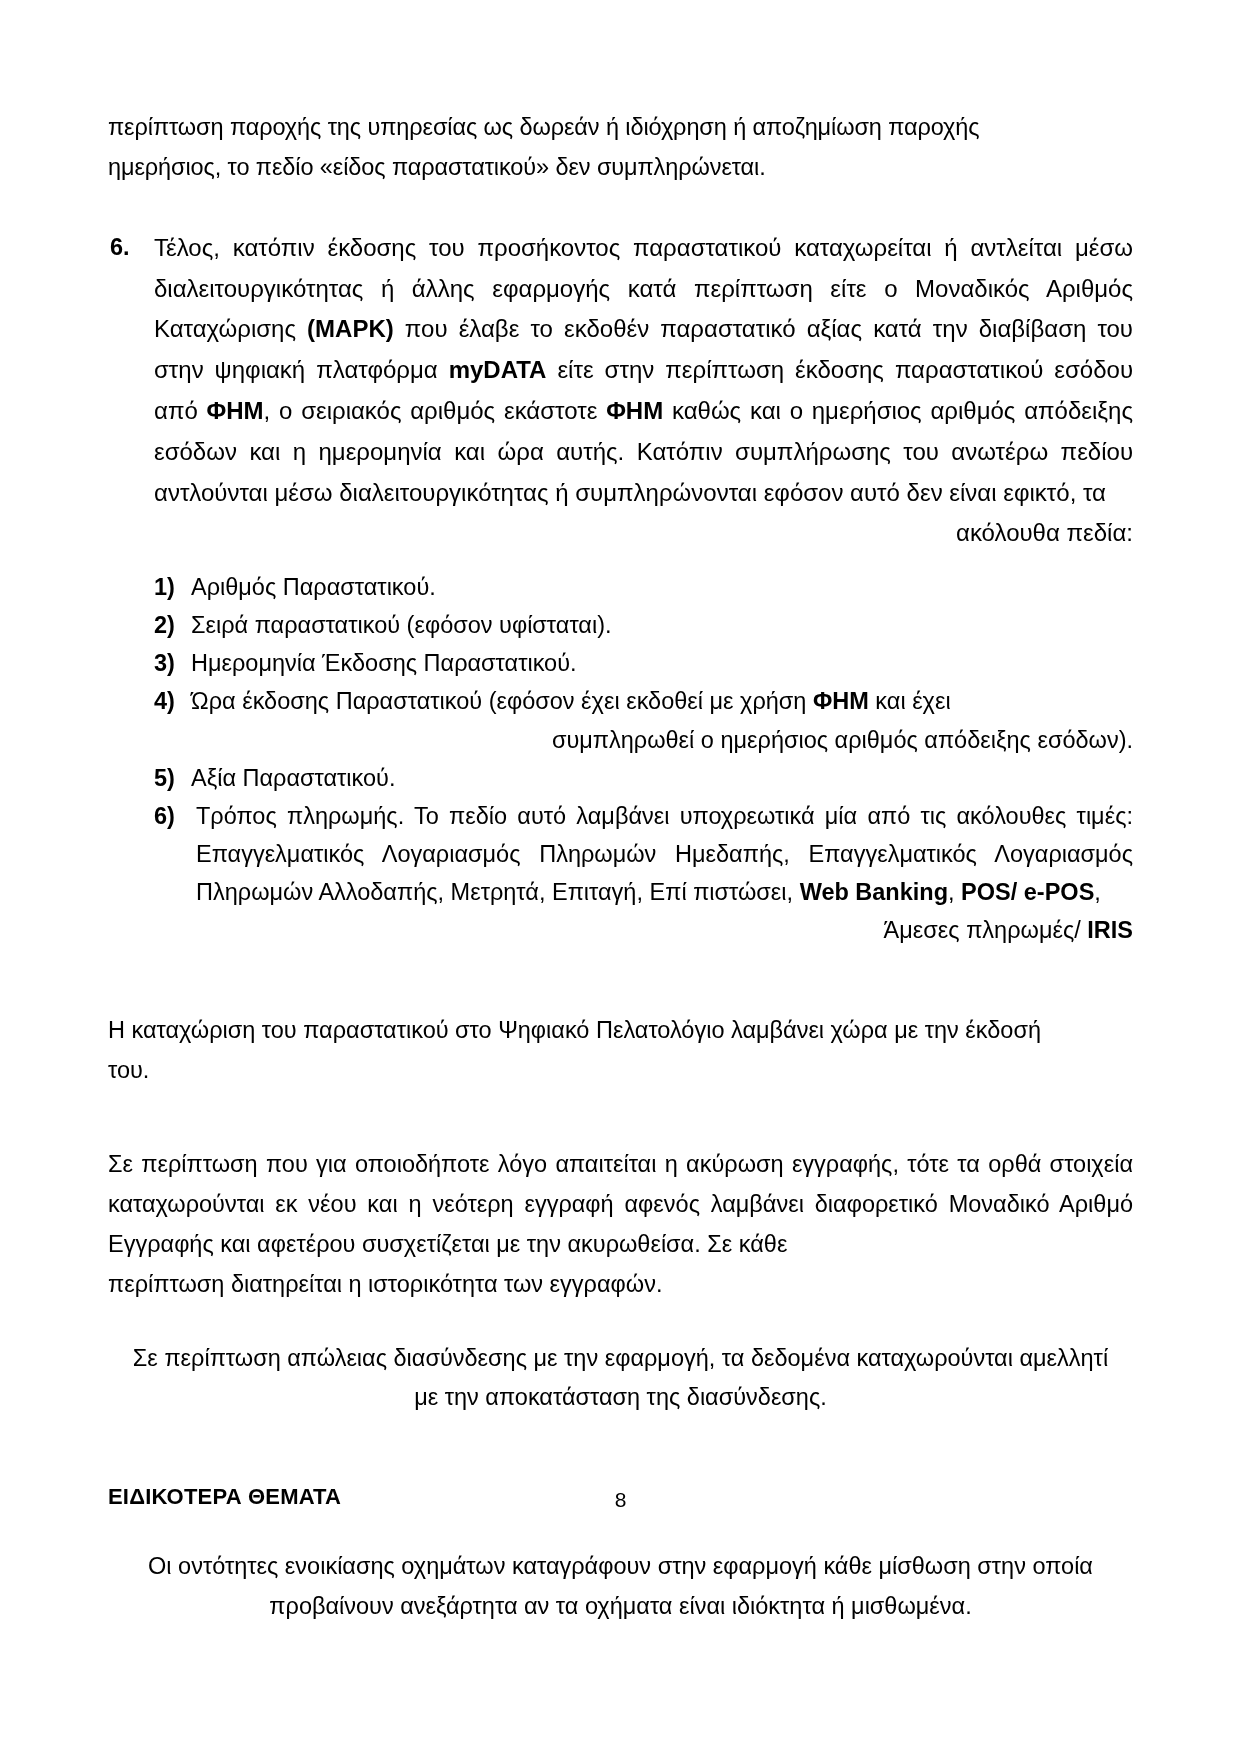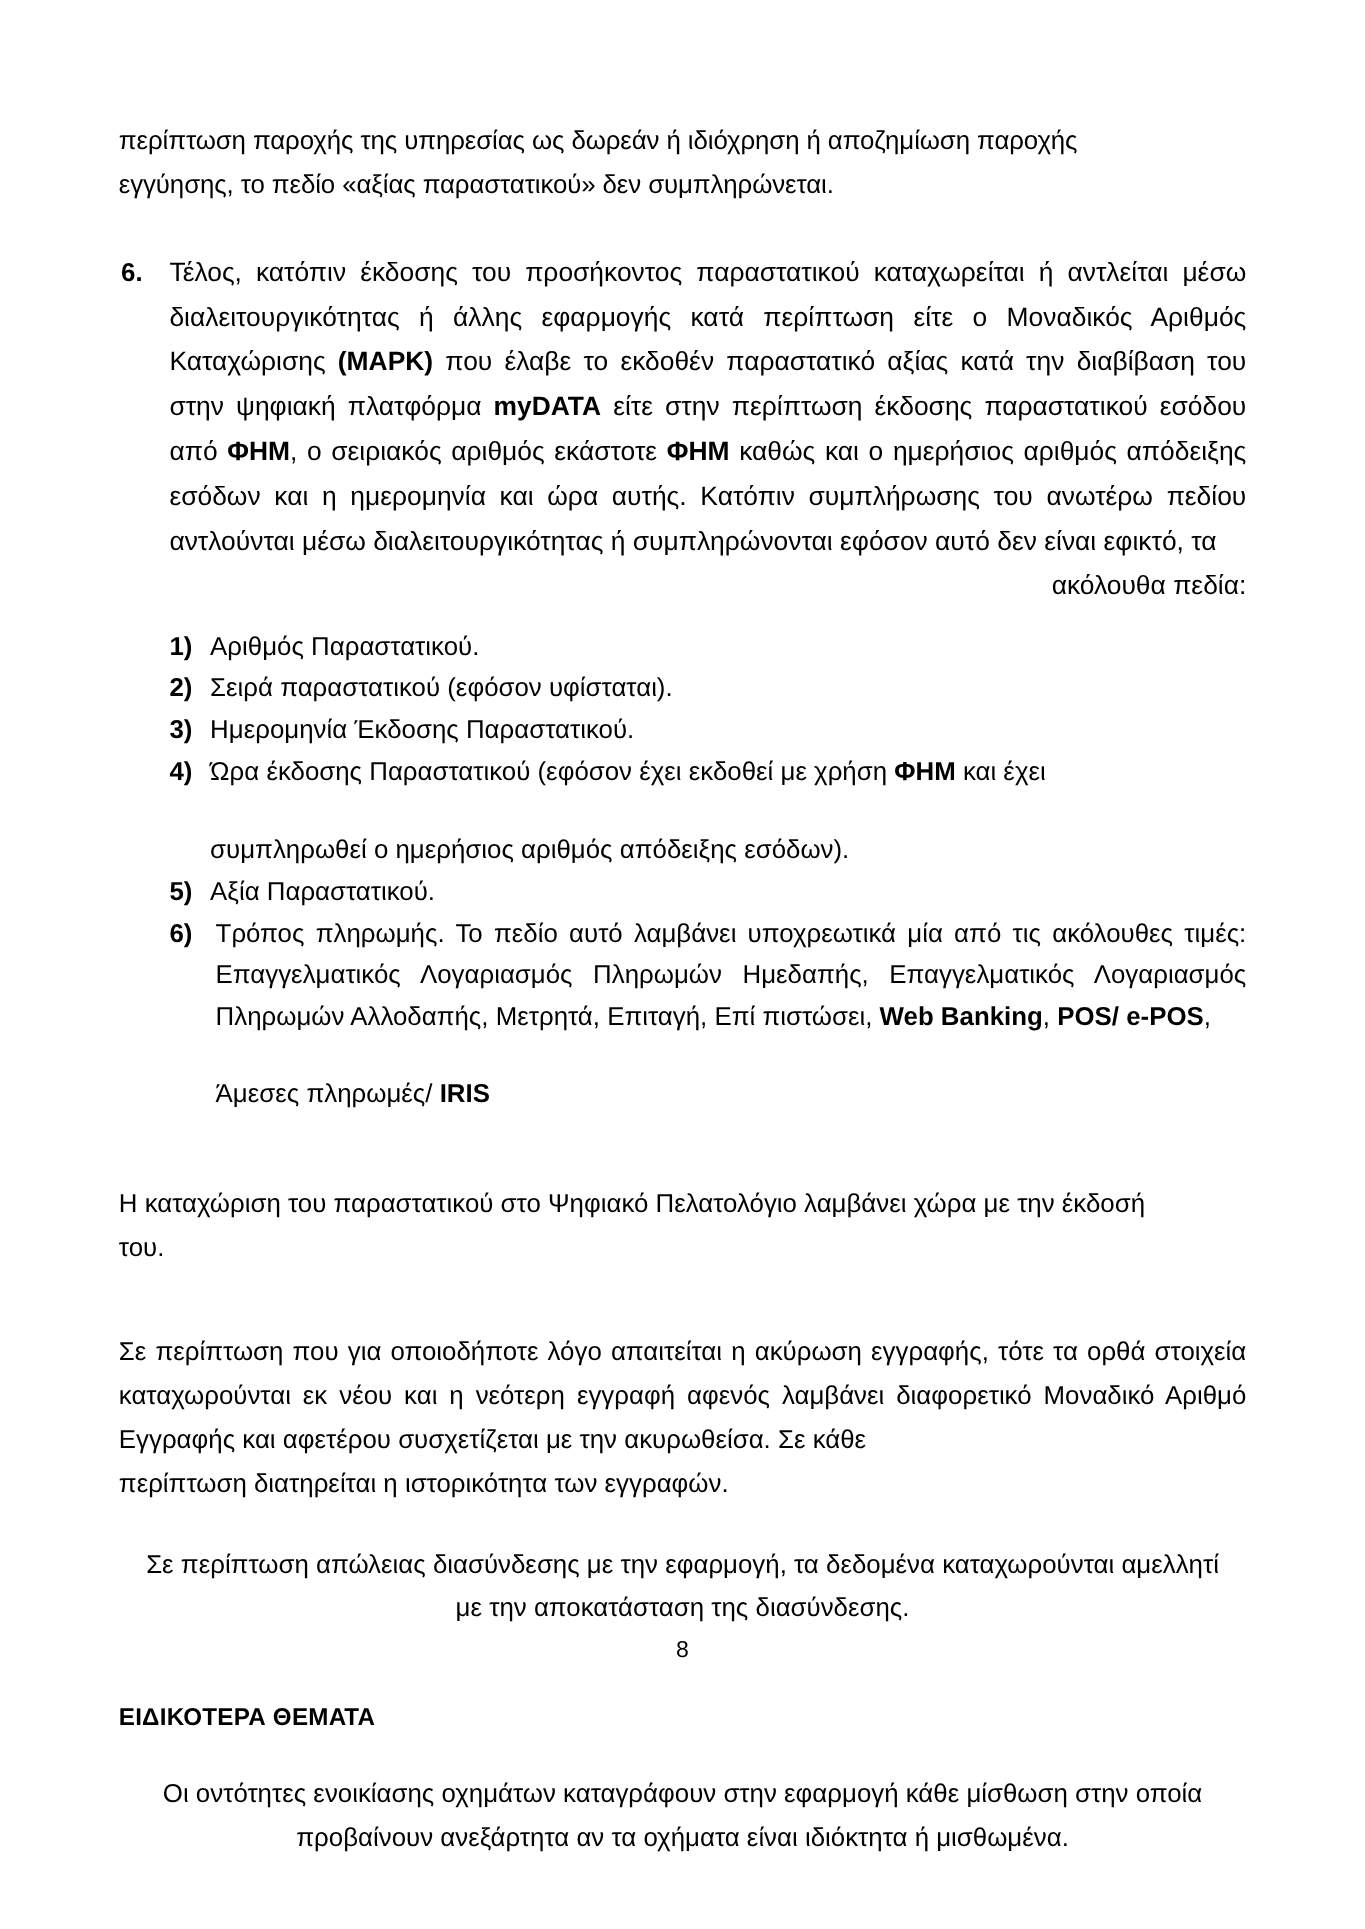--- a/index.html
+++ b/index.html
@@ -74,22 +74,21 @@
     flex: 0 0 auto;
     width: 37px;
     font-weight: bold;
   }
   .subitem .sbody {
     flex: 1 1 auto;
     text-align: justify;
   }
   .subitem .sbody .tail {
     display: block;
-    text-align: left;
-    margin-top: 32px;
+    text-align: right;
   }
   .subitem.wide .smarker { width: 42px; }
 
   
   .block {
     font-size: 23.5px;
     line-height: 1.70;
     text-align: justify;
   }
   .block .tail { display: block; text-align: left; }
@@ -128,21 +127,21 @@
   b { font-weight: bold; }
 </style>
 </head>
 <body>
 
 <div class="page">
   <div class="content">
 
     <div class="para">
       <span>περίπτωση παροχής της υπηρεσίας ως δωρεάν ή ιδιόχρηση ή αποζημίωση παροχής</span>
-      <span class="tail" style="display:block;text-align:left;">εγγύησης, το πεδίο «αξίας παραστατικού» δεν συμπληρώνεται.</span>
+      <span class="tail" style="display:block;text-align:left;">ημερήσιος, το πεδίο «είδος παραστατικού» δεν συμπληρώνεται.</span>
     </div>
 
     <div class="numlist">
       <div class="marker">6.</div>
       <div class="body"><span>Τέλος, κατόπιν έκδοσης του προσήκοντος παραστατικού καταχωρείται ή αντλείται μέσω διαλειτουργικότητας ή άλλης εφαρμογής κατά περίπτωση είτε ο Μοναδικός Αριθμός Καταχώρισης </span><b>(ΜΑΡΚ)</b><span> που έλαβε το εκδοθέν παραστατικό αξίας κατά την διαβίβαση του στην ψηφιακή πλατφόρμα </span><b>myDATA</b><span> είτε στην περίπτωση έκδοσης παραστατικού εσόδου από </span><b>ΦΗΜ</b><span>, ο σειριακός αριθμός εκάστοτε </span><b>ΦΗΜ</b><span> καθώς και ο ημερήσιος αριθμός απόδειξης εσόδων και η ημερομηνία και ώρα αυτής. Κατόπιν συμπλήρωσης του ανωτέρω πεδίου αντλούνται μέσω διαλειτουργικότητας ή συμπληρώνονται εφόσον αυτό δεν είναι εφικτό, τα</span><span class="tail">ακόλουθα πεδία:</span></div>
     </div>
 
     <div class="sublist">
 
       <div class="subitem">

